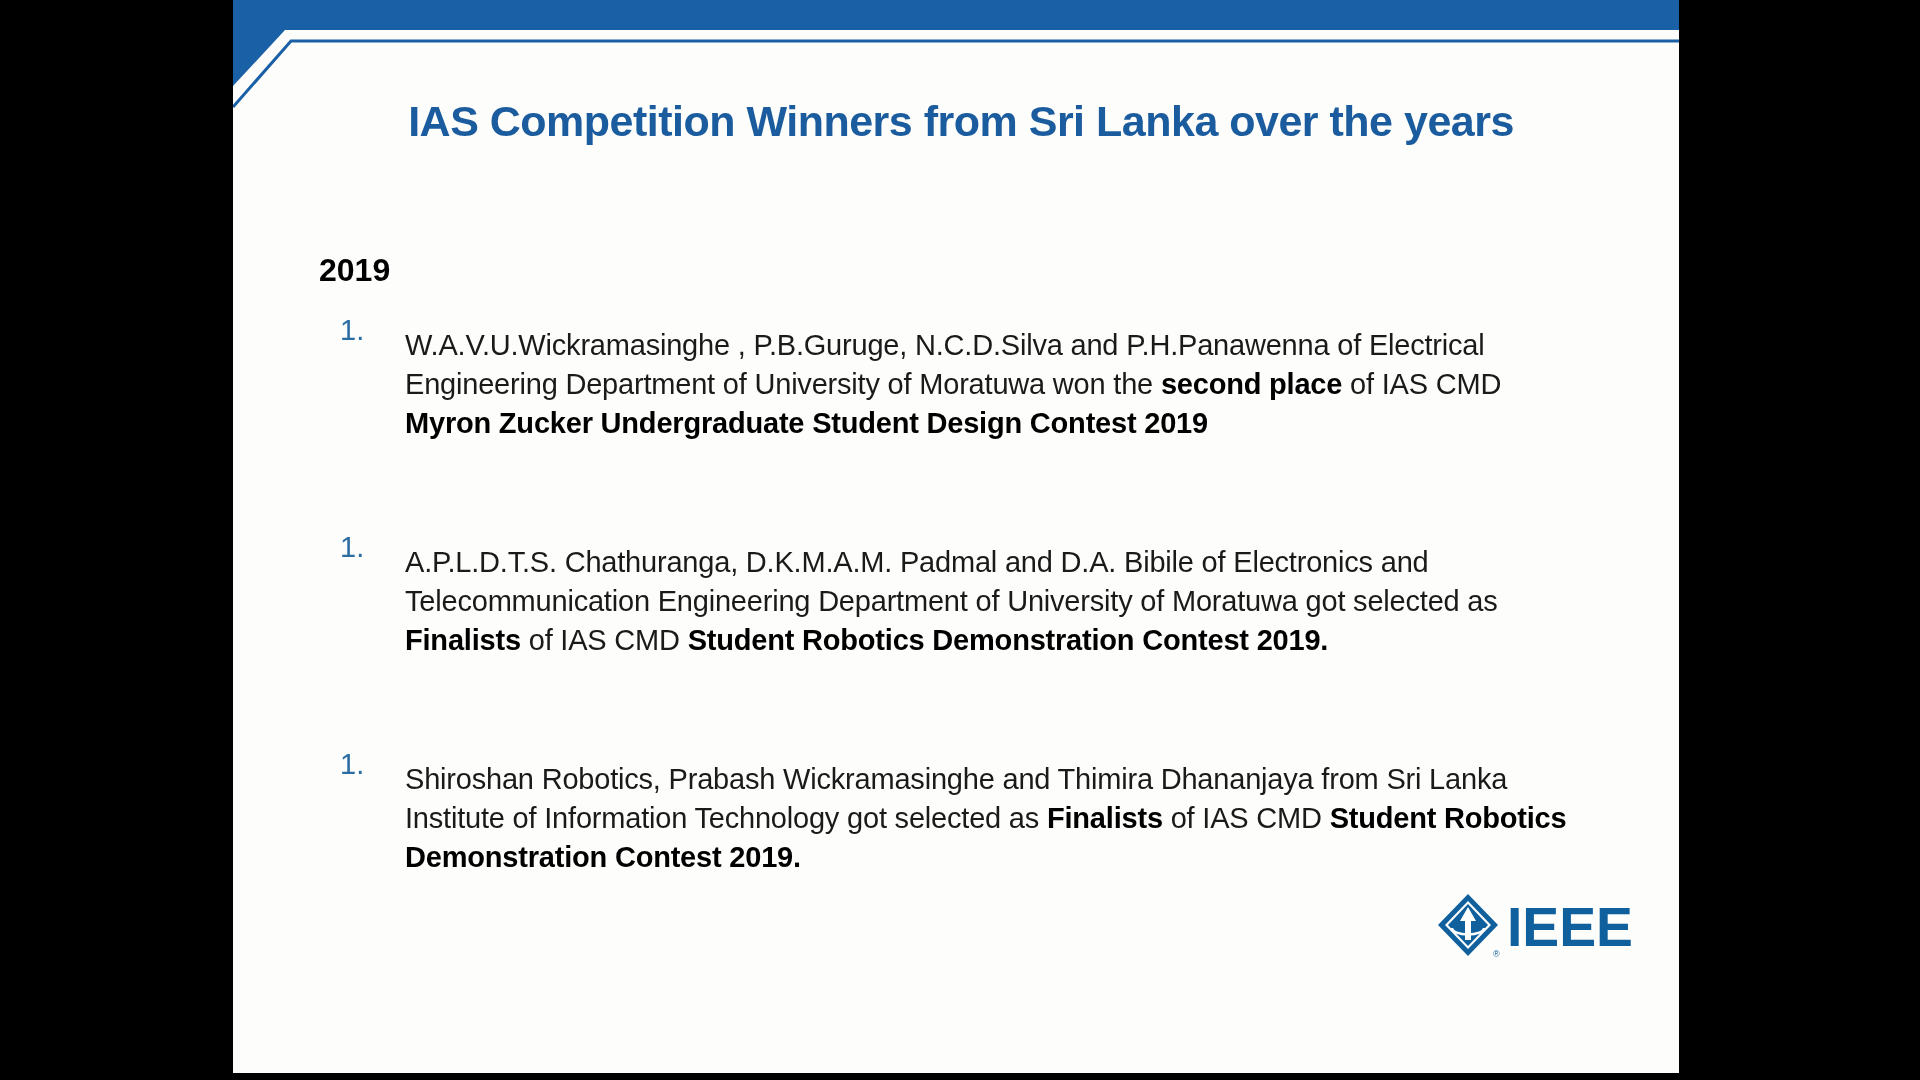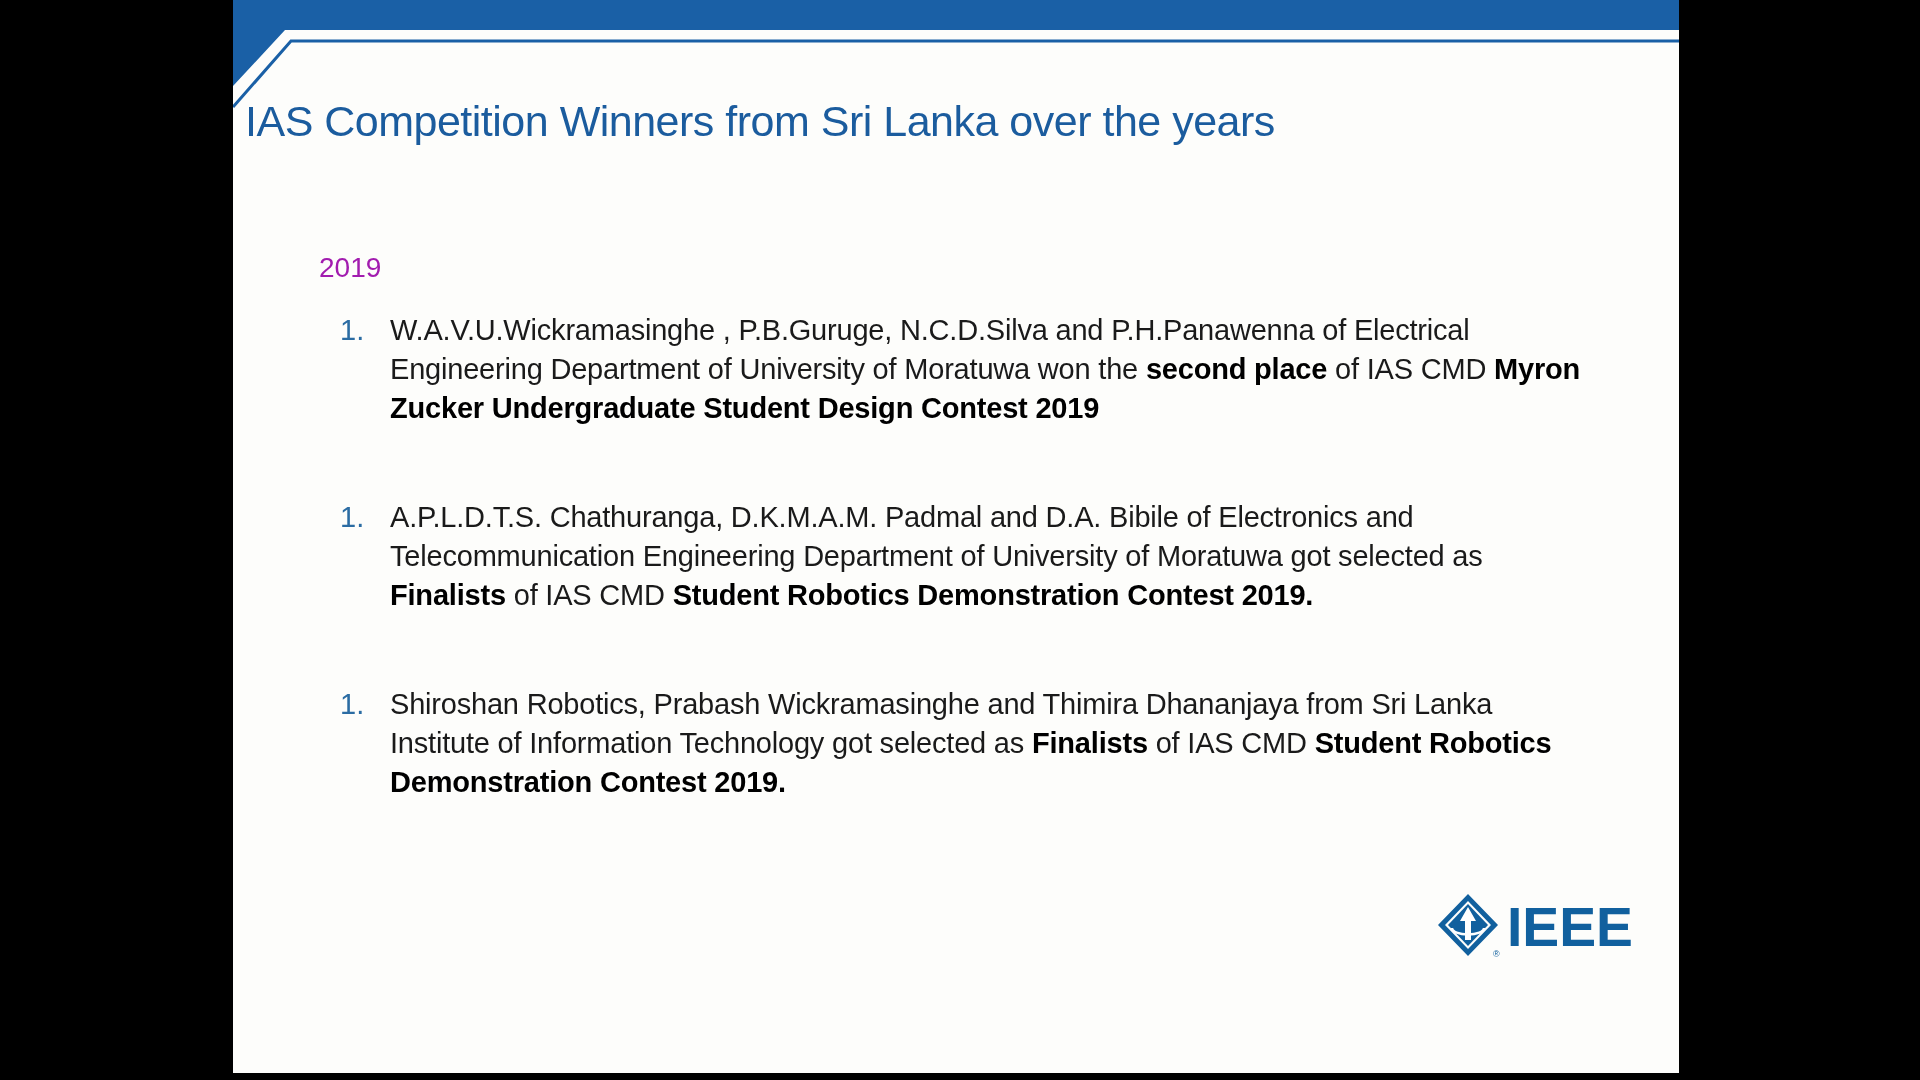--- a/index.html
+++ b/index.html
@@ -25,50 +25,51 @@
   .slide{
     position:absolute;left:233px;top:0;
     width:1446px;height:1073px;
     background:var(--slide_bg);
     overflow:hidden;
   }
   .header-deco{position:absolute;left:0;top:0;width:1446px;height:120px;}
   .band-fill{fill:var(--band_blue);}
   .band-line{stroke:var(--band_blue);stroke-width:3;fill:none;}
   .slide-title{
-    position:absolute;left:12px;top:92px;width:1446px;
-    font-size:43px;font-weight:normal;
+    position:absolute;left:5px;top:92px;width:1446px;
+    text-align:center;
+    font-size:43px;font-weight:bold;
     letter-spacing:-0.5px;
     color:var(--title_blue);
     line-height:58px;
     margin:0;
   }
   .year-heading{
     position:absolute;left:86px;top:252px;
-    font-size:28px;font-weight:normal;
-    color:#a21caf;
+    font-size:32px;font-weight:bold;
+    color:#000000;
     margin:0;
   }
   .winners-list{
     position:absolute;left:107px;top:311px;
     width:1260px;
   }
   .item{
     display:flex;
     margin:0 0 70px 0;
   }
   .num{
     flex:0 0 50px;
     color:var(--number_blue);
     font-size:29px;
     line-height:39px;
   }
   .itext{
     flex:1 1 auto;
-    margin:0;
+    margin:15px;
     max-width:1205px;
     color:var(--body_text);
     font-size:29px;
     line-height:39px;
     letter-spacing:-0.2px;
   }
   .itext b{color:#000;}
   
   .ieee-logo{
     position:absolute;left:1204px;top:893px;

